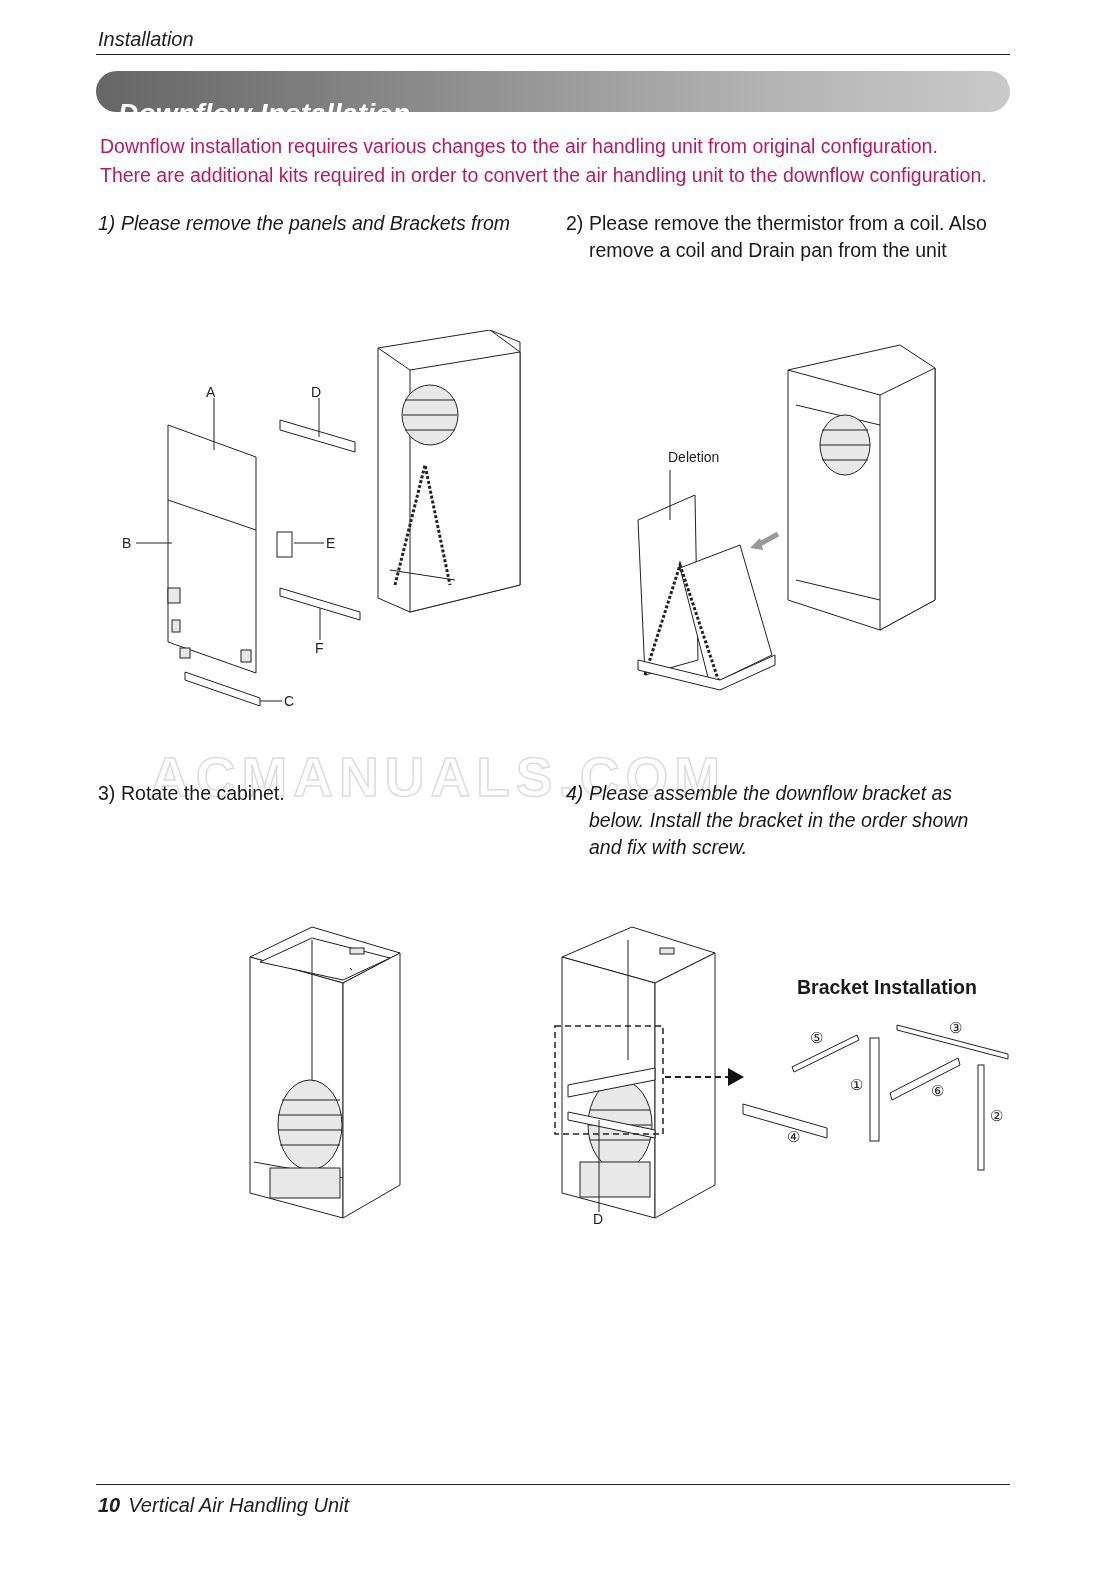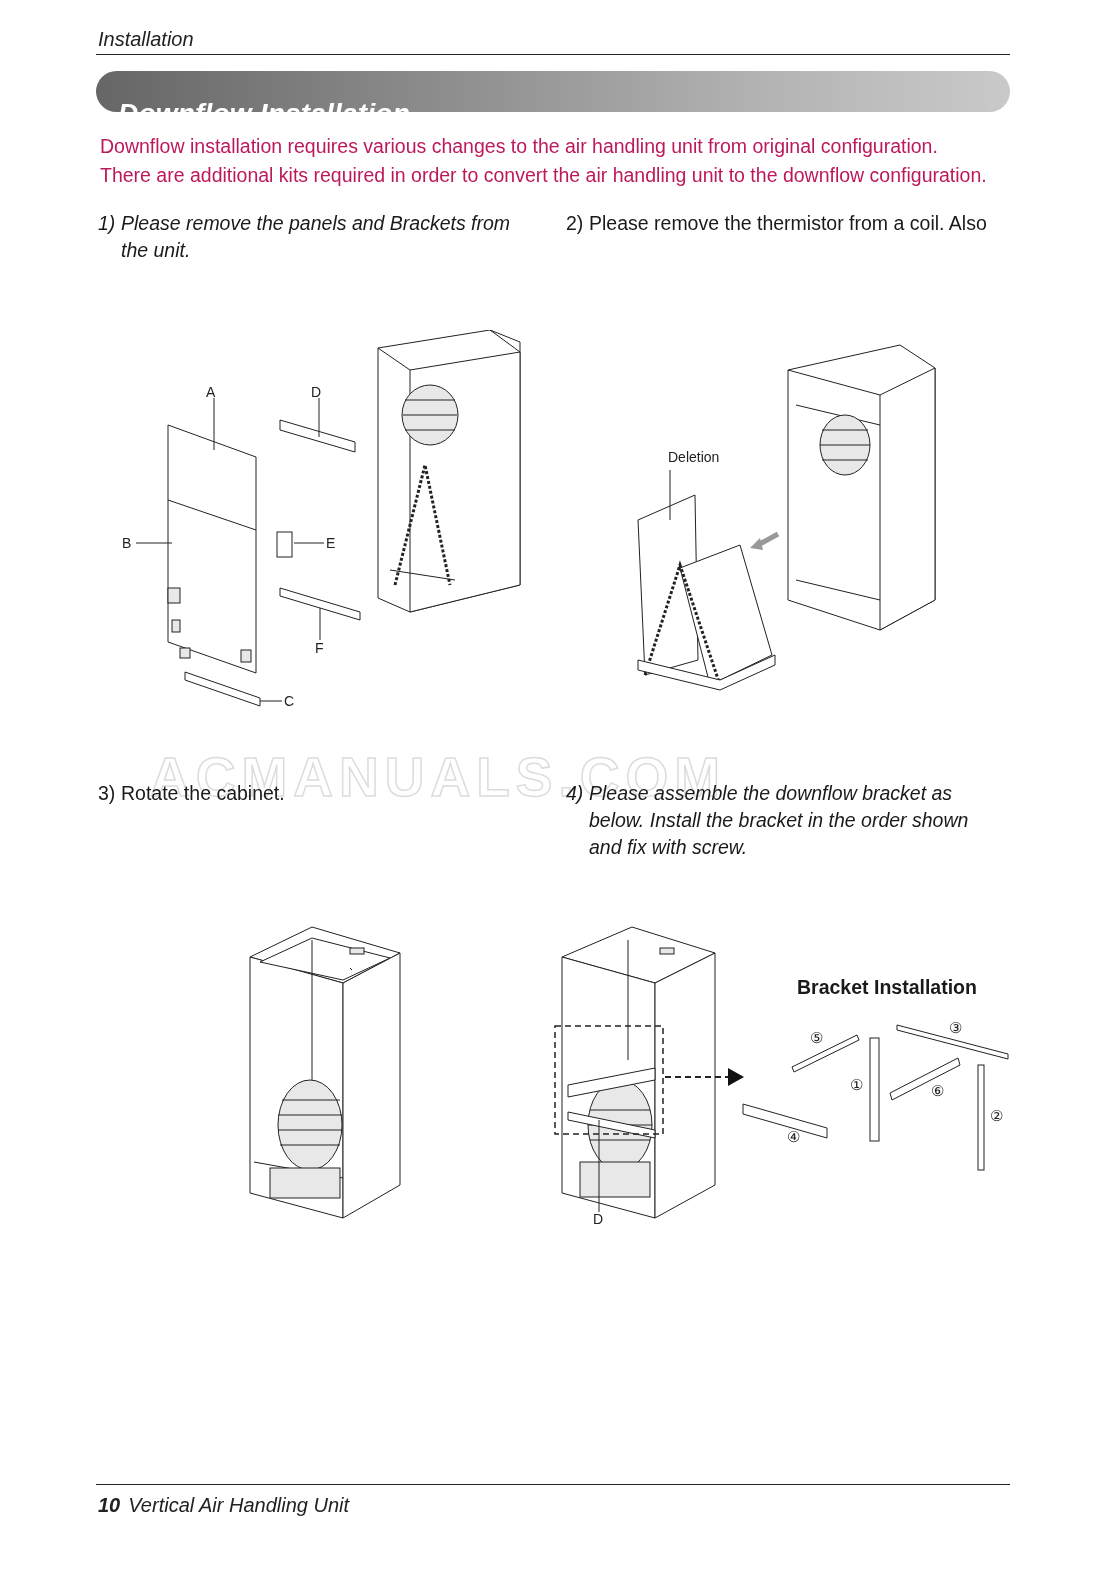--- a/index.html
+++ b/index.html
@@ -35,24 +35,24 @@
   <span class="title-text">Downflow Installation</span>
 </div>
 
 <div class="abs intro">
   <div>Downflow installation requires various changes to the air handling unit from original configuration.</div>
   <div>There are additional kits required in order to convert the air handling unit to the downflow configuration.</div>
 </div>
 
 <div class="abs step" style="left:98px; top:210px; width:440px;font-style:italic;">
   <span class="num">1)</span><span>Please remove the panels and Brackets from</span>
-  <span class="cont">the unit.</span>
 </div>
 <div class="abs step" style="left:566px; top:210px; width:450px;">
   <span class="num">2)</span><span>Please remove the thermistor from a coil. Also</span>
+  <span class="cont">remove a coil and Drain pan from the unit</span>
 </div>
 
 <svg class="abs" style="left:110px; top:330px;" width="430" height="390">
 
   <polygon class="fill" points="58,95 146,127 146,343 58,312"></polygon>
   <line class="ln" x1="58" y1="170" x2="146" y2="200"></line>
 
   <rect class="gray" x="58" y="258" width="12" height="15"></rect>
   <rect class="gray" x="62" y="290" width="8" height="12"></rect>
   <rect class="gray" x="70" y="318" width="10" height="10"></rect>

